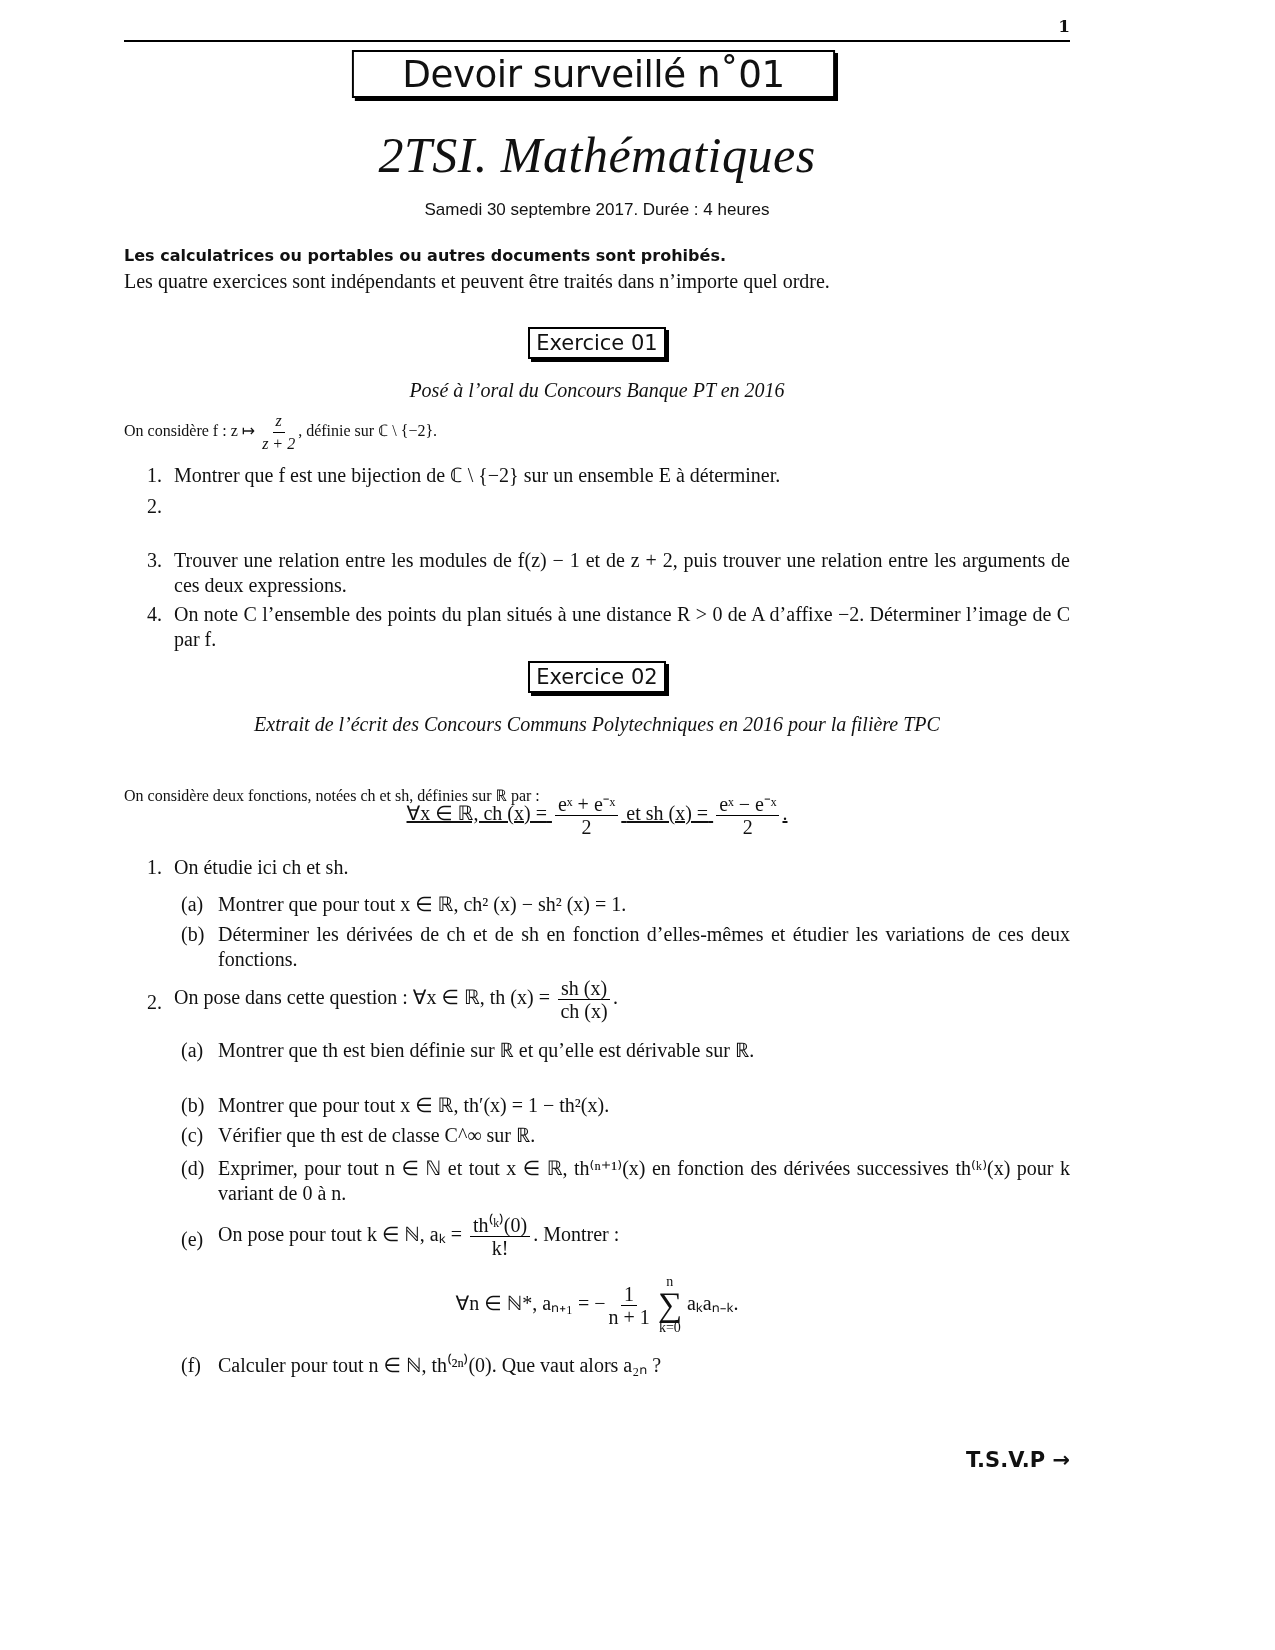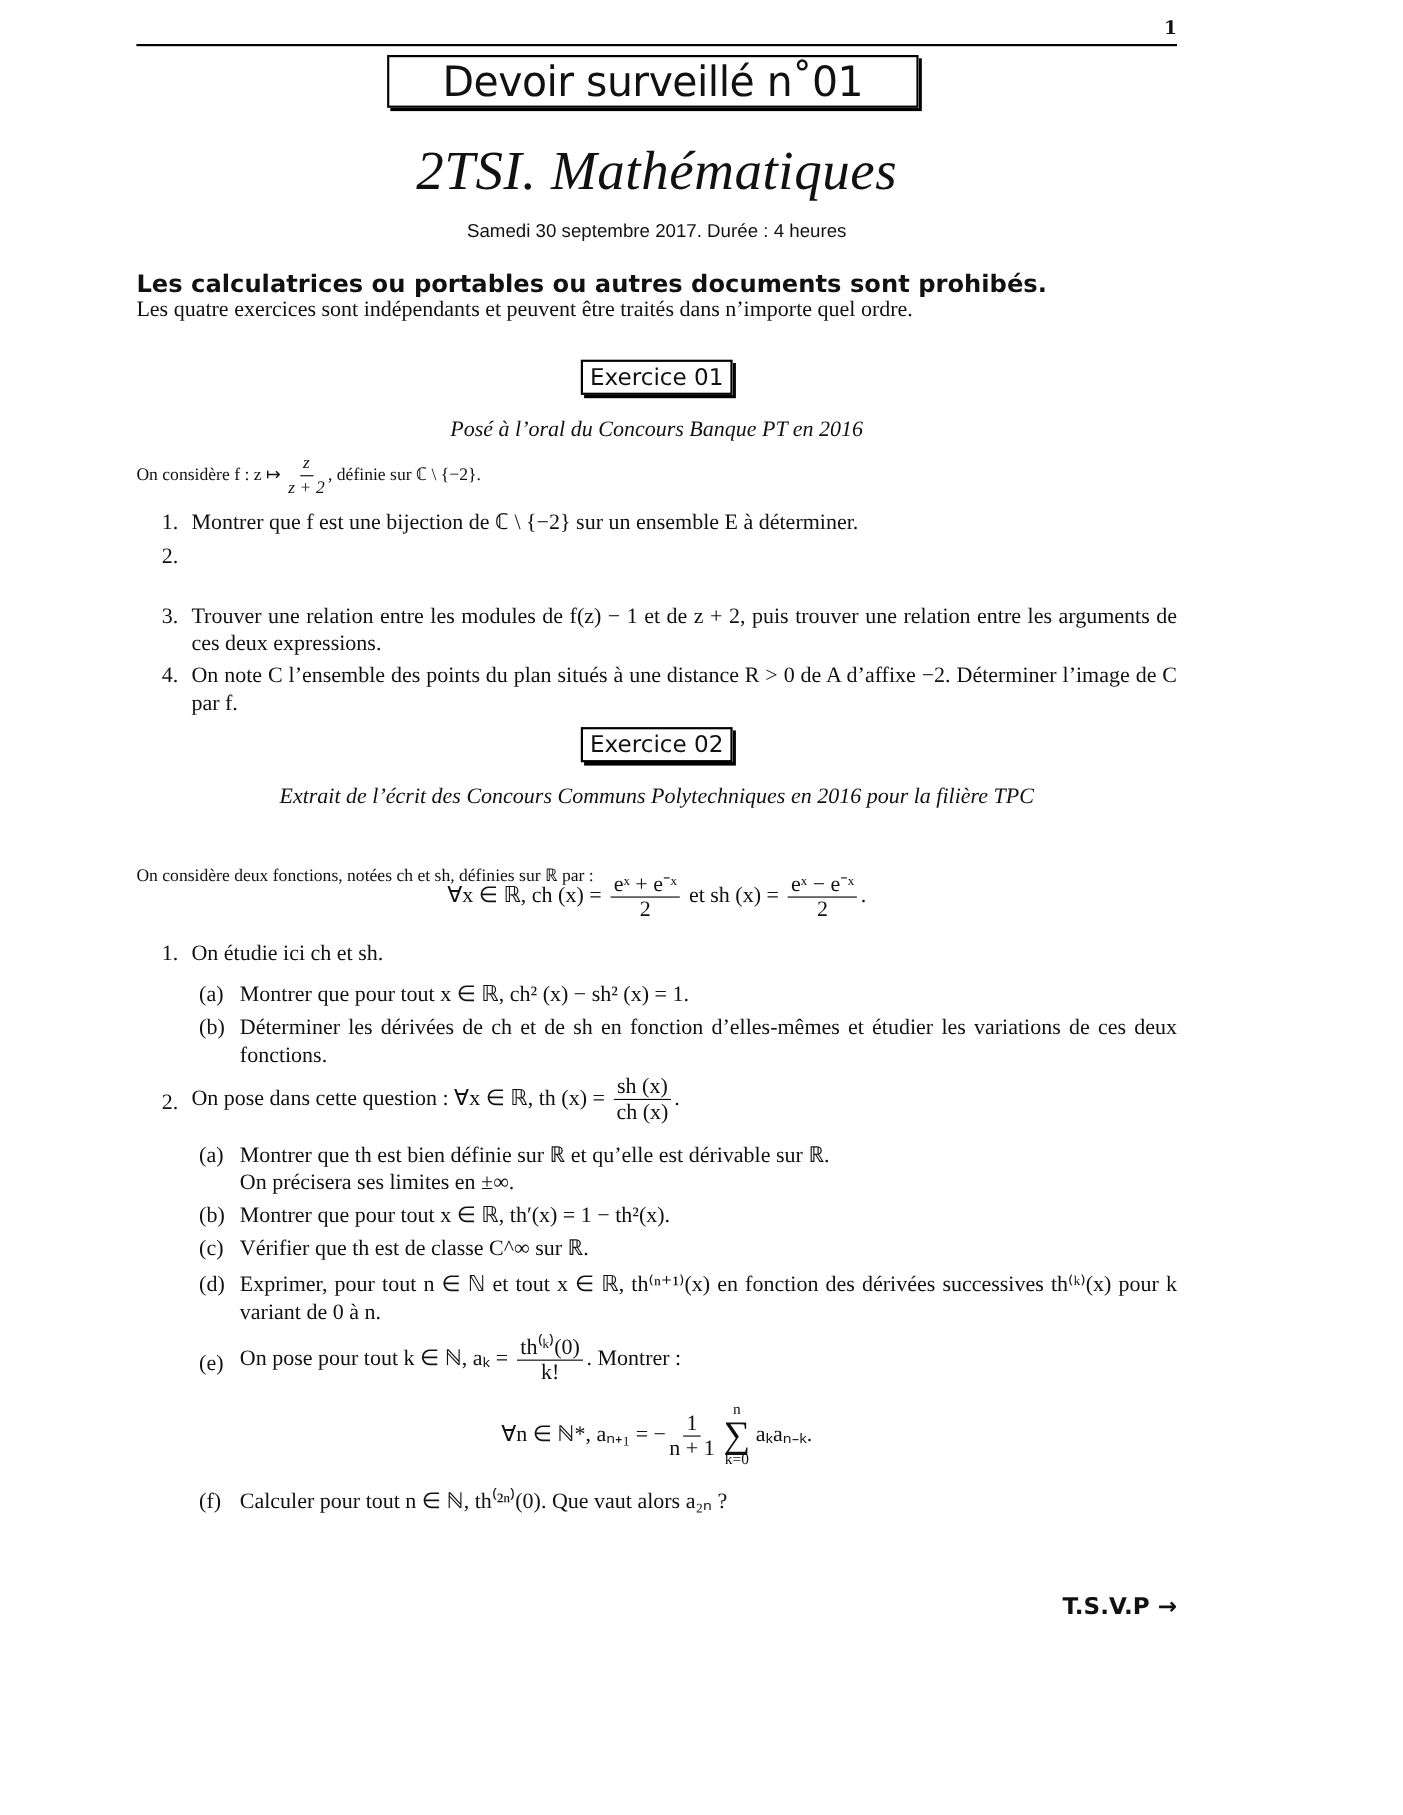--- a/index.html
+++ b/index.html
@@ -7,21 +7,21 @@
          font-family: "DejaVu Serif", "Liberation Serif", serif; color: #111; font-size: 19px; }
   .page { position: absolute; left: 124px; top: 0; width: 946px; }
   .pagenum { position: absolute; right: 0; top: 16px; font-weight: bold; font-size: 17px; }
   .rule { position: absolute; left: 0; top: 40px; width: 946px; height: 2px; background: #000; }
   .title-box { position: absolute; top: 50px; left: 223px; width: 489px; height: 44px;
                border: 2.5px solid #000; box-shadow: 3px 3px 0 #000; display: flex; align-items: center; justify-content: center;
                font-family: "DejaVu Sans", sans-serif; font-size: 38px; letter-spacing: -0.5px; transform: scaleX(0.98); }
   .subtitle { position: absolute; top: 126px; left: 0; width: 946px; text-align: center;
               font-family: "Liberation Serif", serif; font-style: italic; font-size: 50px; letter-spacing: 0.5px; }
   .date { position: absolute; top: 200px; width: 946px; text-align: center; font-family: Liberation Sans, sans-serif; font-size: 17px; }
-  .warn { position: absolute; top: 246px; left: 0; font-family: "DejaVu Sans", sans-serif; font-weight: bold; font-size: 22px; }
+  .warn { position: absolute; top: 246px; left: 0; font-family: "DejaVu Sans", sans-serif; font-weight: bold; font-size: 16px; }
   .intro { position: absolute; top: 270px; left: 0; font-family: "Liberation Serif", serif; font-size: 20px; }
   .exbox { position: absolute; left: 0; width: 946px; display: flex; justify-content: center; }
   .exbox span { border: 2.5px solid #000; box-shadow: 3px 3px 0 #000; padding: 0 6px; font-family: "DejaVu Sans", sans-serif;
                 font-size: 21px; line-height: 28px; text-align: right; }
   .source { position: absolute; left: 0; width: 946px; text-align: center; font-family: "Liberation Serif", serif; font-style: italic; font-size: 20px; }
   .line { position: absolute; left: 0; font-family: "Liberation Serif", serif; font-size: 16px; white-space: nowrap; }
   .item { position: absolute; font-family: "Liberation Serif", serif; font-size: 20px; line-height: 25px; text-align: justify; }
   .item .num { position: absolute; left: -27px; }
   .sub .num { position: absolute; left: -37px; }
   .m { font-style: italic; }
@@ -58,21 +58,21 @@
   <div class="item" style="top:463px; left:50px; width:896px;"><span class="num">1.</span><span>Montrer que f est une bijection de ℂ \ {−2} sur un ensemble E à déterminer.</span></div>
   <div class="item" style="top:494px; left:50px; width:896px;"><span class="num">2.</span></div>
   <div class="item" style="top:548px; left:50px; width:896px;"><span class="num">3.</span><span>Trouver une relation entre les modules de f(z) − 1 et de z + 2, puis trouver une relation entre les arguments de ces deux expressions.</span></div>
   <div class="item" style="top:602px; left:50px; width:896px;"><span class="num">4.</span><span>On note C l’ensemble des points du plan situés à une distance R &gt; 0 de A d’affixe −2. Déterminer l’image de C par f.</span></div>
 
   <div class="exbox" style="top:661px;">
       <span>Exercice 02</span>
     </div>
   <div class="source" style="top:713px;">Extrait de l’écrit des Concours Communs Polytechniques en 2016 pour la filière TPC</div>
   <div class="line" style="top:784px;">On considère deux fonctions, notées ch et sh, définies sur ℝ par :</div>
-  <div class="display" style="top:793px;">
+  <div class="display" style="top:793px;text-decoration:underline;">
     <span>∀x ∈ ℝ, ch (x) =</span>
     <span class="frac">
         <span class="n">eˣ + e⁻ˣ</span>
         <span>2</span>
       </span>
     <span>et sh (x) =</span>
     <span class="frac">
         <span class="n">eˣ − e⁻ˣ</span>
         <span>2</span>
       </span><span>.</span>
@@ -86,21 +86,20 @@
     <span class="num" style="top:13px;">2.</span>
     <span>On pose dans cette question : ∀x ∈ ℝ, th (x) =</span>
     <span class="frac">
         <span class="n">sh (x)</span>
         <span>ch (x)</span>
       </span><span>.</span>
   </div>
   <div class="item sub" style="top:1038px; left:94px; width:852px;">
     <span class="num">(a)</span>
       <div>Montrer que th est bien définie sur ℝ et qu’elle est dérivable sur ℝ.</div>
-      <div>On précisera ses limites en ±∞.</div>
   </div>
   <div class="item sub" style="top:1093px; left:94px; width:852px;"><span class="num">(b)</span><span>Montrer que pour tout x ∈ ℝ, th′(x) = 1 − th²(x).</span></div>
   <div class="item sub" style="top:1123px; left:94px; width:852px;"><span class="num">(c)</span><span>Vérifier que th est de classe C^∞ sur ℝ.</span></div>
   <div class="item sub" style="top:1156px; left:94px; width:852px;"><span class="num">(d)</span><span>Exprimer, pour tout n ∈ ℕ et tout x ∈ ℝ, th⁽ⁿ⁺¹⁾(x) en fonction des dérivées successives th⁽ᵏ⁾(x) pour k variant de 0 à n.</span></div>
   <div class="item sub" style="top:1214px; left:94px; width:852px;">
     <span class="num" style="top:13px;">(e)</span>
     <span>On pose pour tout k ∈ ℕ, aₖ =</span>
     <span class="frac">
         <span class="n">th⁽ᵏ⁾(0)</span>
         <span>k!</span>

